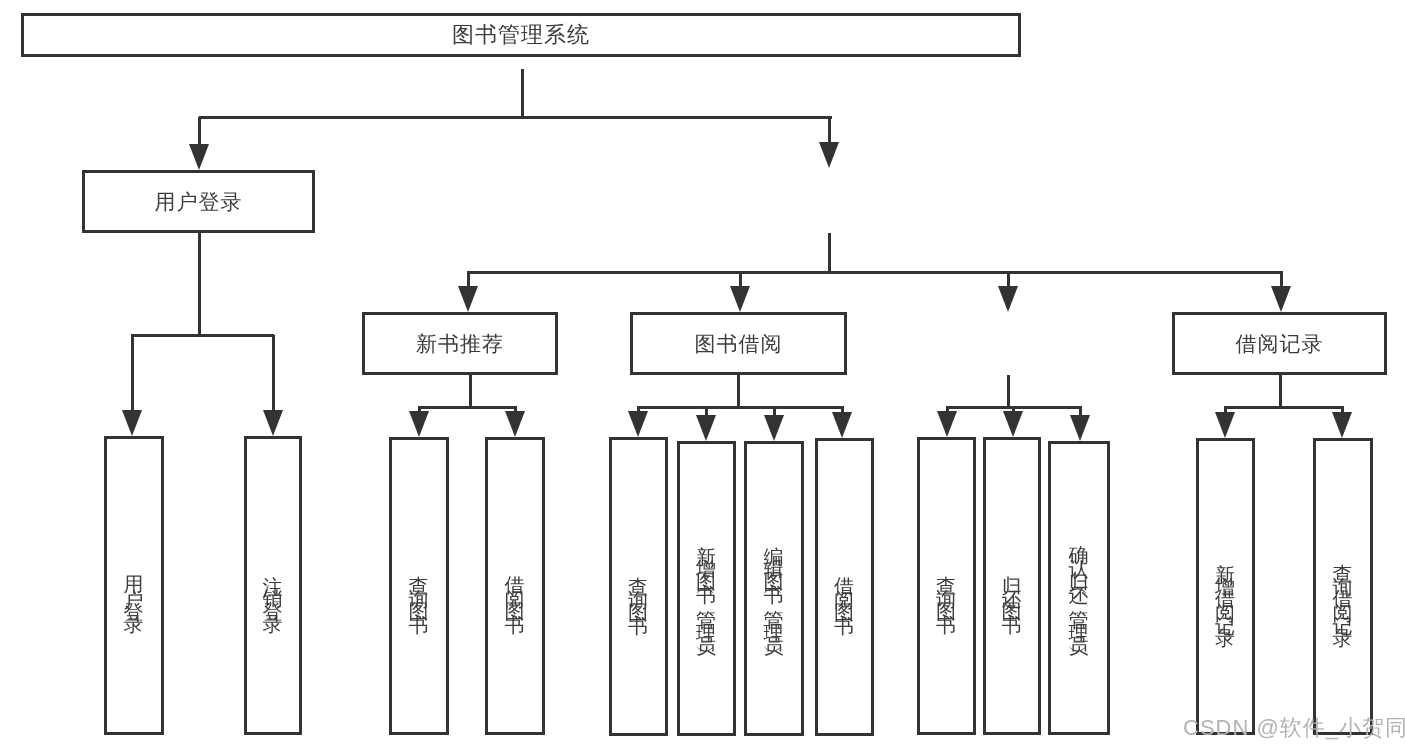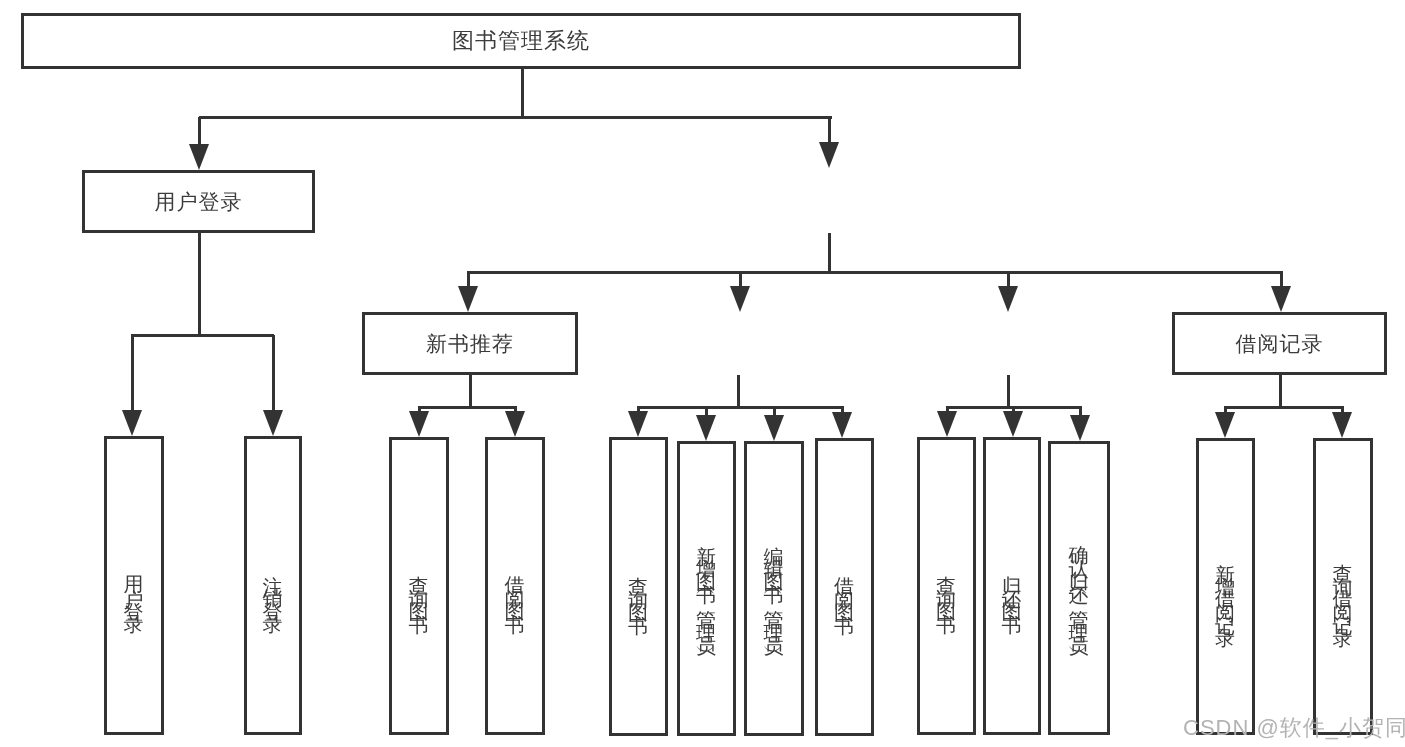--- a/index.html
+++ b/index.html
@@ -53,21 +53,21 @@
     letter-spacing:1px;
     white-space:nowrap;
     z-index:5;
   }
 </style>
 </head>
 <body>
 
 <div class="canvas">
 
-  <div class="box root" style="left:21px;top:13px;width:1000px;height:56px">图书管理系统</div>
+  <div class="box root" style="left:21px;top:13px;width:1000px;height:44px">图书管理系统</div>
 
   <div class="vline" style="left:521px;top:69px;height:49px"></div>
   <div class="hline" style="left:199px;top:116px;width:633px"></div>
   <div class="vline" style="left:198px;top:117px;height:30px"></div>
   <div class="arrow" style="left:189px;top:144px"></div>
   <div class="vline" style="left:828px;top:117px;height:28px"></div>
   <div class="arrow" style="left:819px;top:142px"></div>
 
   <div class="box" style="left:82px;top:170px;width:233px;height:63px">用户登录</div>
 
@@ -82,21 +82,22 @@
   <div class="hline" style="left:467px;top:271px;width:816px"></div>
   <div class="vline" style="left:467px;top:272px;height:18px"></div>
   <div class="arrow" style="left:458px;top:286px"></div>
   <div class="vline" style="left:739px;top:272px;height:18px"></div>
   <div class="arrow" style="left:730px;top:286px"></div>
   <div class="vline" style="left:1007px;top:272px;height:18px"></div>
   <div class="arrow" style="left:998px;top:286px"></div>
   <div class="vline" style="left:1280px;top:272px;height:18px"></div>
   <div class="arrow" style="left:1271px;top:286px"></div>
 
-  <div class="box" style="left:362px;top:312px;width:216px;height:63px">新书推荐</div>
+  <div class="box" style="left:362px;top:312px;width:196px;height:63px">新书推荐</div>
+  <div class="box" style="left:630px;top:312px;width:217px;height:63px">图书借阅</div>
   <div class="box" style="left:1172px;top:312px;width:215px;height:63px">借阅记录</div>
 
   <div class="vline" style="left:469px;top:375px;height:34px"></div>
   <div class="hline" style="left:418px;top:406px;width:99px"></div>
   <div class="vline" style="left:418px;top:407px;height:16px"></div>
   <div class="arrow" style="left:409px;top:411px"></div>
   <div class="vline" style="left:514px;top:407px;height:16px"></div>
   <div class="arrow" style="left:505px;top:411px"></div>
 
   <div class="vline" style="left:737px;top:375px;height:34px"></div>

